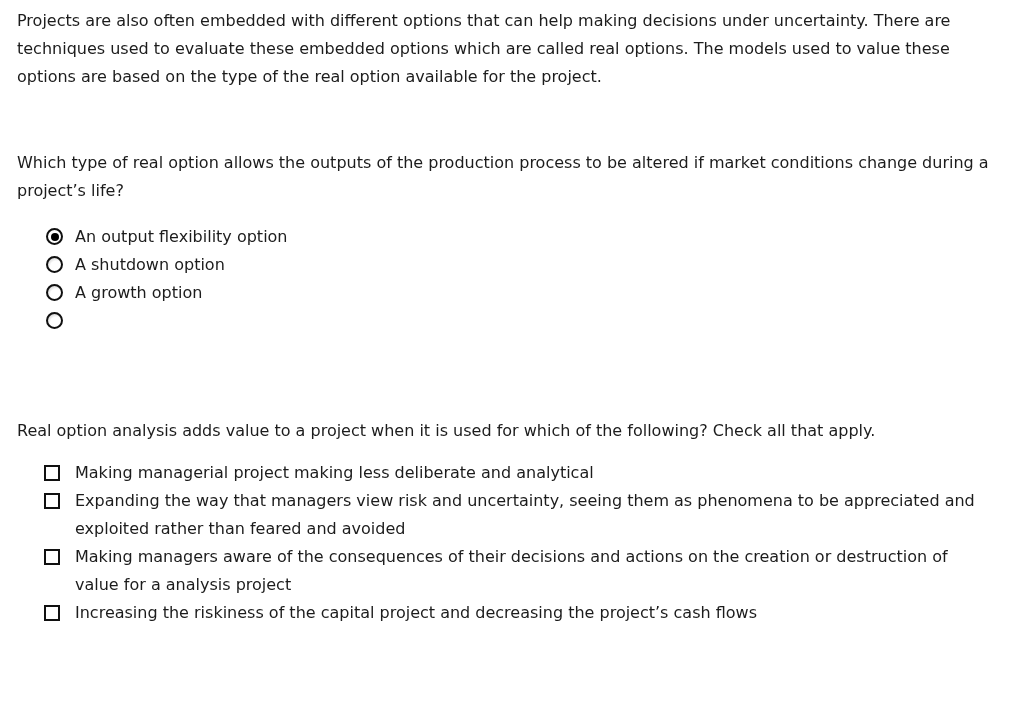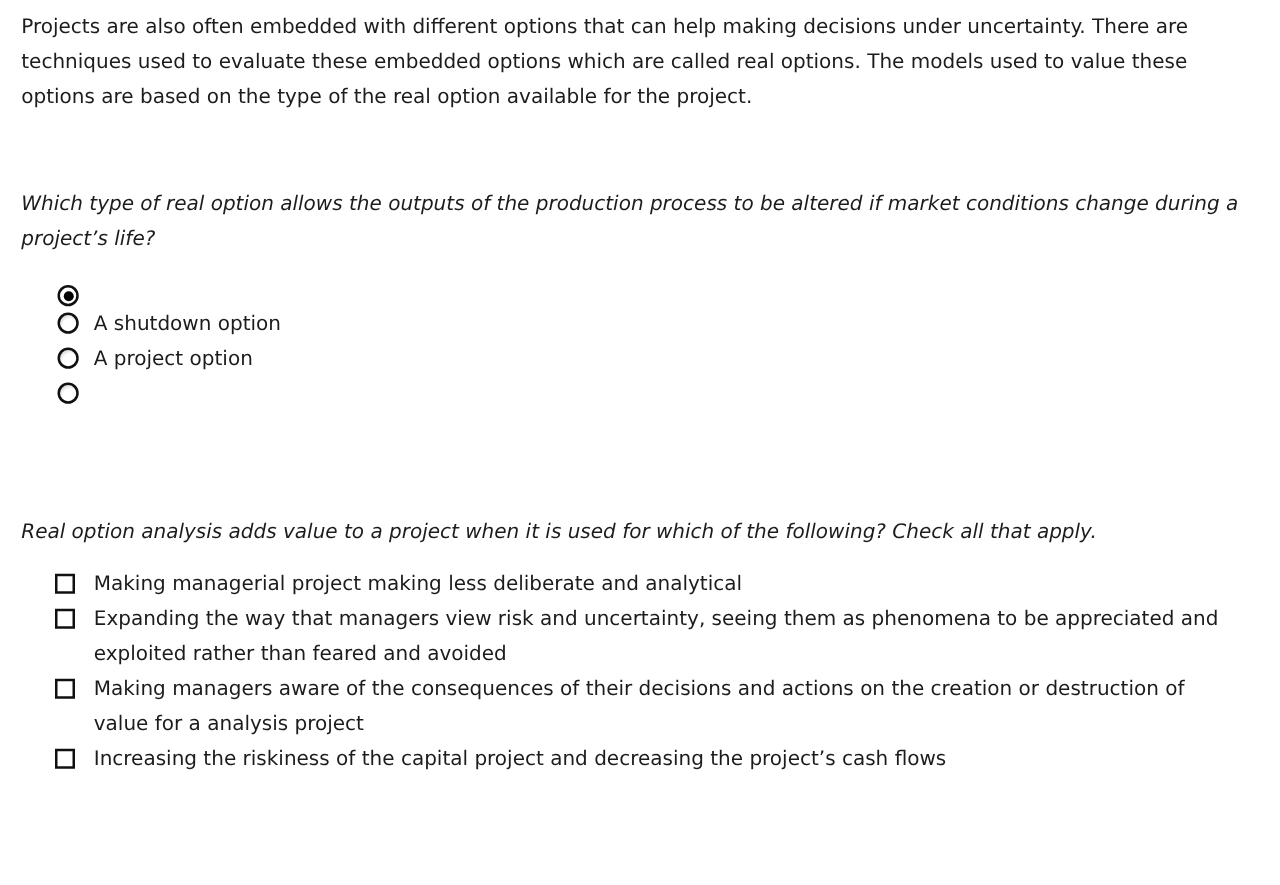--- a/index.html
+++ b/index.html
@@ -26,21 +26,21 @@
   }
   .blank {
     display: inline-block;
     width: 107px;
     height: 19px;
     border-bottom: 1px solid #8c8c8c;
     margin: 0 11px 0 14px;
     vertical-align: baseline;
   }
 
-  .question { line-height: 28px; margin: 0; font-style: italic; }
+  .question { line-height: 28px; margin: 0; }
   .q-radio { margin-top: 58px; max-width: 985px; }
   .q-check { margin-top: 88px; max-width: 985px; }
 
   .radio-group { margin-top: 18px; padding-left: 29px; }
   .check-group { margin-top: 14px; padding-left: 27px; }
 
   .opt {
     display: flex;
     align-items: flex-start;
     line-height: 28px;
@@ -86,28 +86,29 @@
 <div class="page">
 
   <p class="para">Projects are also often embedded with different options that can help making decisions under uncertainty. There are techniques used to evaluate these embedded options which are called real options. The models used to value these options are based on the type of the real option available for the project.</p>
 
 
   <p class="question q-radio">Which type of real option allows the outputs of the production process to be altered if market conditions change during a project’s life?</p>
 
   <div class="radio-group">
     <div class="opt">
       <span class="radio selected"></span>
+      <span class="opt-label">An output flexibility option</span>
     </div>
     <div class="opt">
       <span class="radio"></span>
       <span class="opt-label">A shutdown option</span>
     </div>
     <div class="opt">
       <span class="radio"></span>
-      <span class="opt-label">A project option</span>
+      <span class="opt-label">A growth option</span>
     </div>
     <div class="opt">
       <span class="radio"></span>
     </div>
   </div>
 
   <p class="question q-check">Real option analysis adds value to a project when it is used for which of the following? Check all that apply.</p>
 
   <div class="check-group">
     <div class="opt">

